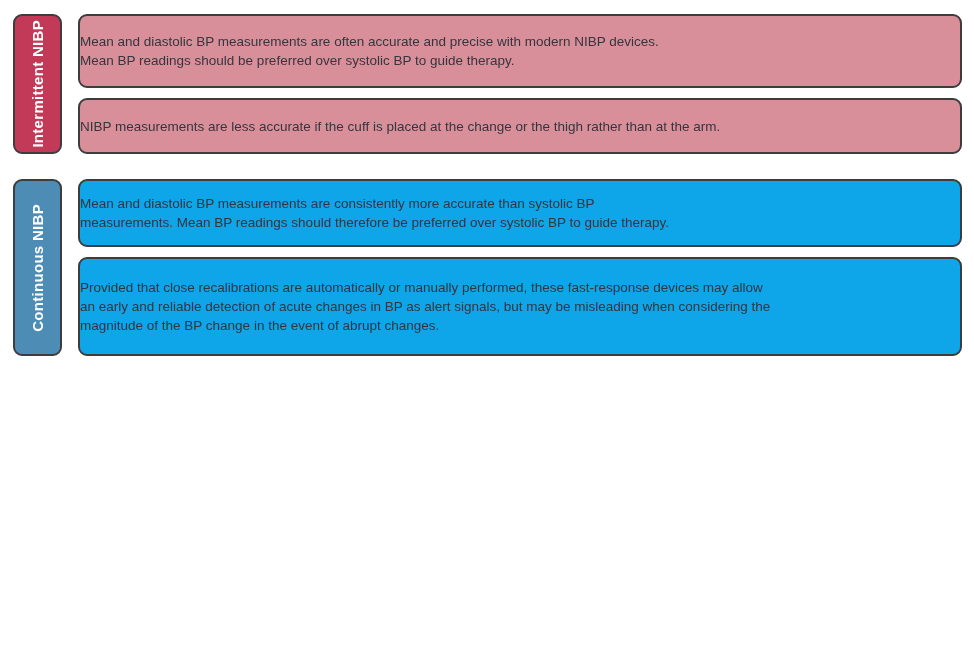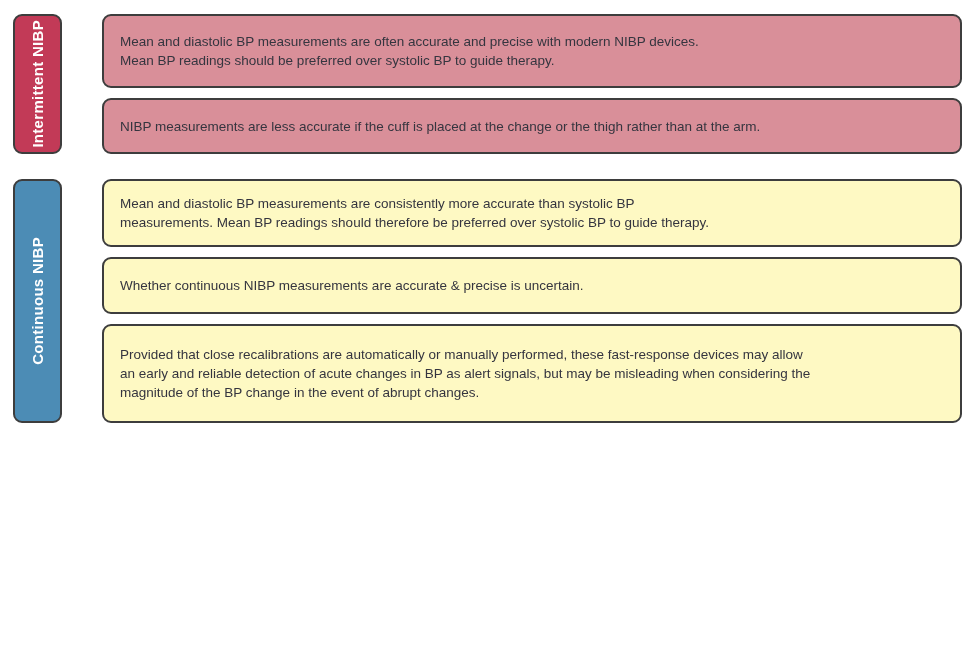--- a/index.html
+++ b/index.html
@@ -50,25 +50,24 @@
     display: flex;
     flex-direction: column;
     gap: 10px;
   }
   .info-box {
     border: 2px solid #3d3d3d;
     border-radius: 9px;
     box-sizing: border-box;
     display: flex;
     align-items: center;
-    padding: 6px 16px;
-    margin-left: 24px;
+    padding: 6px 0;
   }
   .box-pink { background: #d98f99; }
-  .box-blue { background: #fef9c3; }
+  .box-blue { background: #0ea5e9; }
   .info-box .txt {
     color: #35353f;
     font-size: 13.5px;
     line-height: 19px;
     white-space: pre-line;
   }
 </style>
 </head>
 <body>
 
@@ -91,23 +90,20 @@
 
   <div class="section">
     <div class="side-bar bar-blue">
       <span class="label">Continuous NIBP</span>
     </div>
     <div class="boxes">
       <div class="info-box box-blue" style="min-height:68px">
         <div class="txt">Mean and diastolic BP measurements are consistently more accurate than systolic BP
 measurements. Mean BP readings should therefore be preferred over systolic BP to guide therapy.</div>
       </div>
-      <div class="info-box box-blue" style="min-height:57px">
-        <div class="txt">Whether continuous NIBP measurements are accurate &amp; precise is uncertain.</div>
-      </div>
       <div class="info-box box-blue" style="min-height:99px">
         <div class="txt">Provided that close recalibrations are automatically or manually performed, these fast-response devices may allow
 an early and reliable detection of acute changes in BP as alert signals, but may be misleading when considering the
 magnitude of the BP change in the event of abrupt changes.</div>
       </div>
     </div>
   </div>
 
 </div>
 

